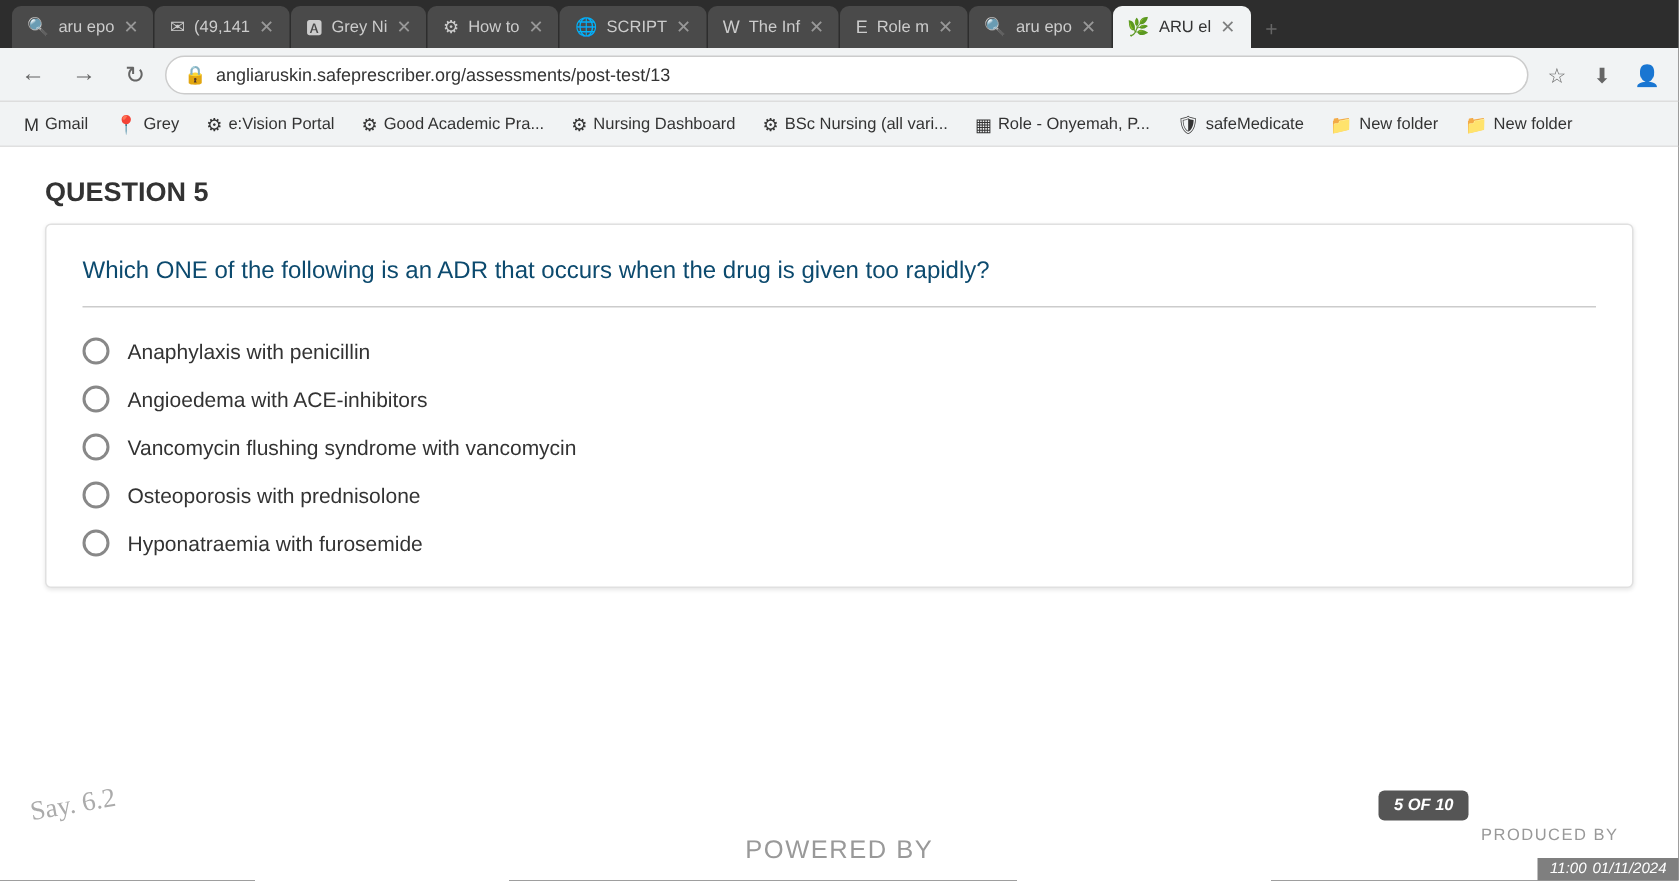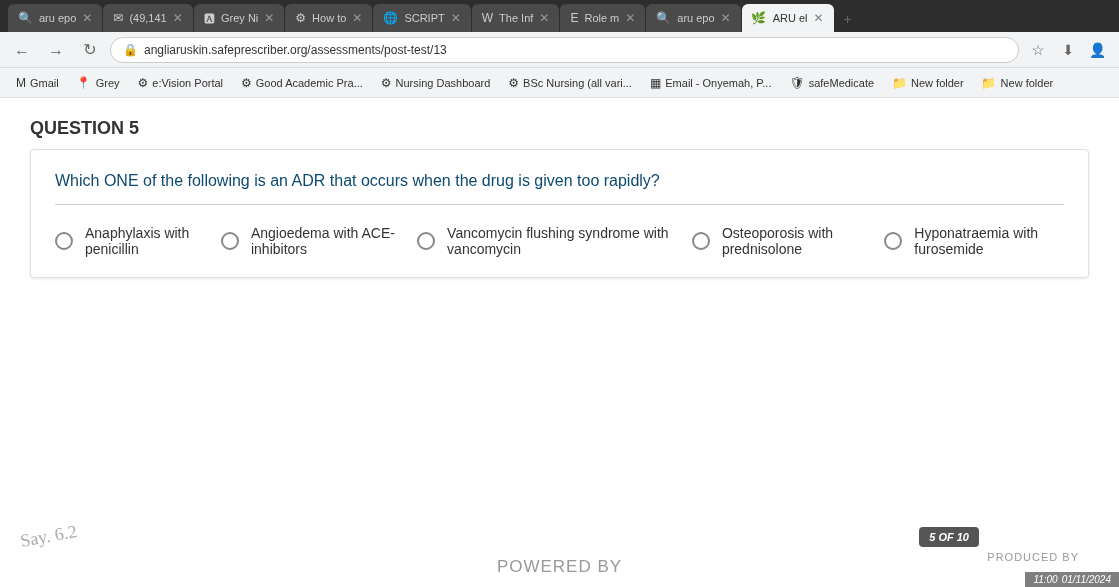--- a/index.html
+++ b/index.html
@@ -185,21 +185,21 @@
 
     .divider {
       border: none;
       border-top: 1px solid #ccc;
       margin: 12px 0 20px 0;
     }
 
     .options-list {
       list-style: none;
       display: flex;
-      flex-direction: row;
+      flex-direction: column;
       gap: 14px;
     }
 
     .option-item {
       display: flex;
       align-items: center;
       gap: 12px;
       font-size: 14px;
       color: #333;
       cursor: pointer;
@@ -365,21 +365,21 @@
     <div class="bookmark-item">
       <span class="bookmark-icon">⚙</span>
       <span>Nursing Dashboard</span>
     </div>
     <div class="bookmark-item">
       <span class="bookmark-icon">⚙</span>
       <span>BSc Nursing (all vari...</span>
     </div>
     <div class="bookmark-item">
       <span class="bookmark-icon">▦</span>
-      <span>Email - Onyemah, P...</span>
+      <span>Role - Onyemah, P...</span>
     </div>
     <div class="bookmark-item">
       <span class="bookmark-icon">🛡</span>
       <span>safeMedicate</span>
     </div>
     <div class="bookmark-item">
       <span class="bookmark-icon">📁</span>
       <span>New folder</span>
     </div>
     <div class="bookmark-item">

